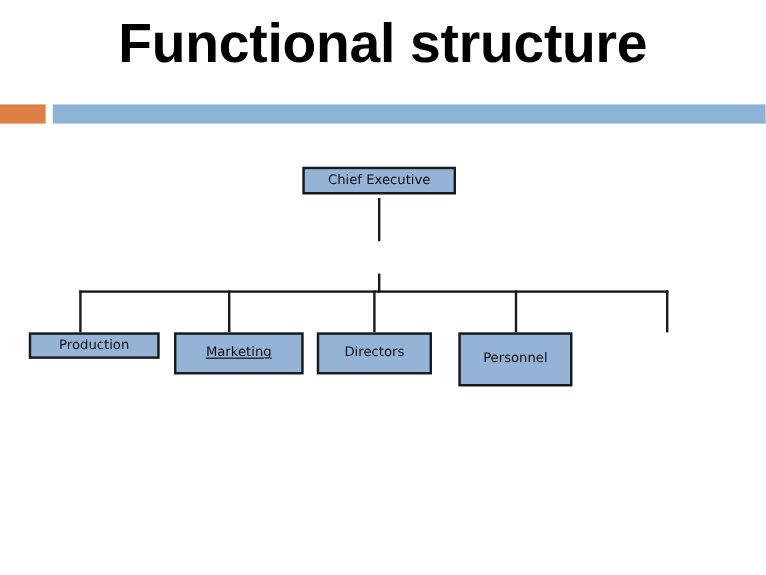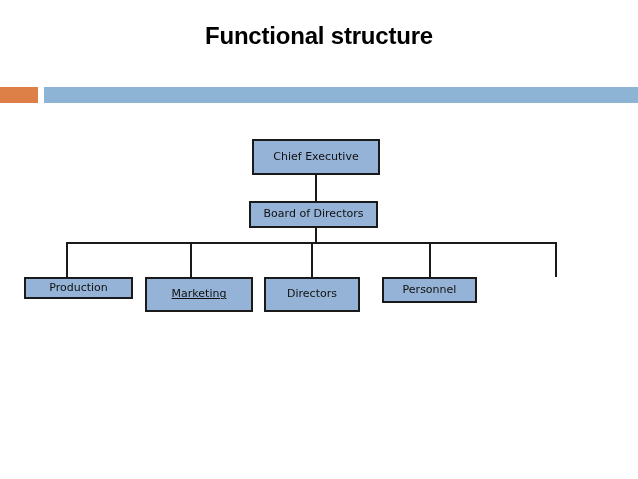--- a/index.html
+++ b/index.html
@@ -23,21 +23,21 @@
     background: #ffffff;
   }
 
   
   #slide-title {
     position: absolute;
     left: 0;
     top: 14px;
     width: 638px;
     text-align: center;
-    font-size: 24px;
+    font-size: 46px;
     font-weight: bold;
     color: #000000;
     letter-spacing: -0.2px;
     line-height: 44px;
     white-space: nowrap;
   }
 
   
   #accent-rule {
     position: absolute;
@@ -116,23 +116,22 @@
     <div class="connector vert" style="left:315px; top:228px; height:16px;"></div>
 
     <div class="connector horiz" style="left:66px; top:242px; width:491px;"></div>
 
     <div class="connector vert" style="left:66px; top:242px; height:35px;"></div>
     <div class="connector vert" style="left:190px; top:242px; height:35px;"></div>
     <div class="connector vert" style="left:311px; top:242px; height:35px;"></div>
     <div class="connector vert" style="left:429px; top:242px; height:35px;"></div>
     <div class="connector vert" style="left:555px; top:242px; height:35px;"></div>
 
-    <div class="node" style="left:252px; top:139px; width:128px; height:36px;">Chief Executive</div>
+    <div class="node" style="left:252px; top:139px; width:128px; height:23px;">Chief Executive</div>
 
-    <div class="node" style="left:249px; top:201px; width:129px; height:27px;">Board of Directors</div>
 
     <div class="node" style="left:24px; top:277px; width:109px; height:22px;">Production</div>
     <div class="node" style="left:145px; top:277px; width:108px; height:35px;text-decoration:underline;">Marketing</div>
     <div class="node" style="left:264px; top:277px; width:96px; height:35px;">Directors</div>
-    <div class="node" style="left:382px; top:277px; width:95px; height:26px;">Personnel</div>
+    <div class="node" style="left:382px; top:277px; width:95px; height:45px;">Personnel</div>
 
   </div>
 </div>
 
 </body></html>

